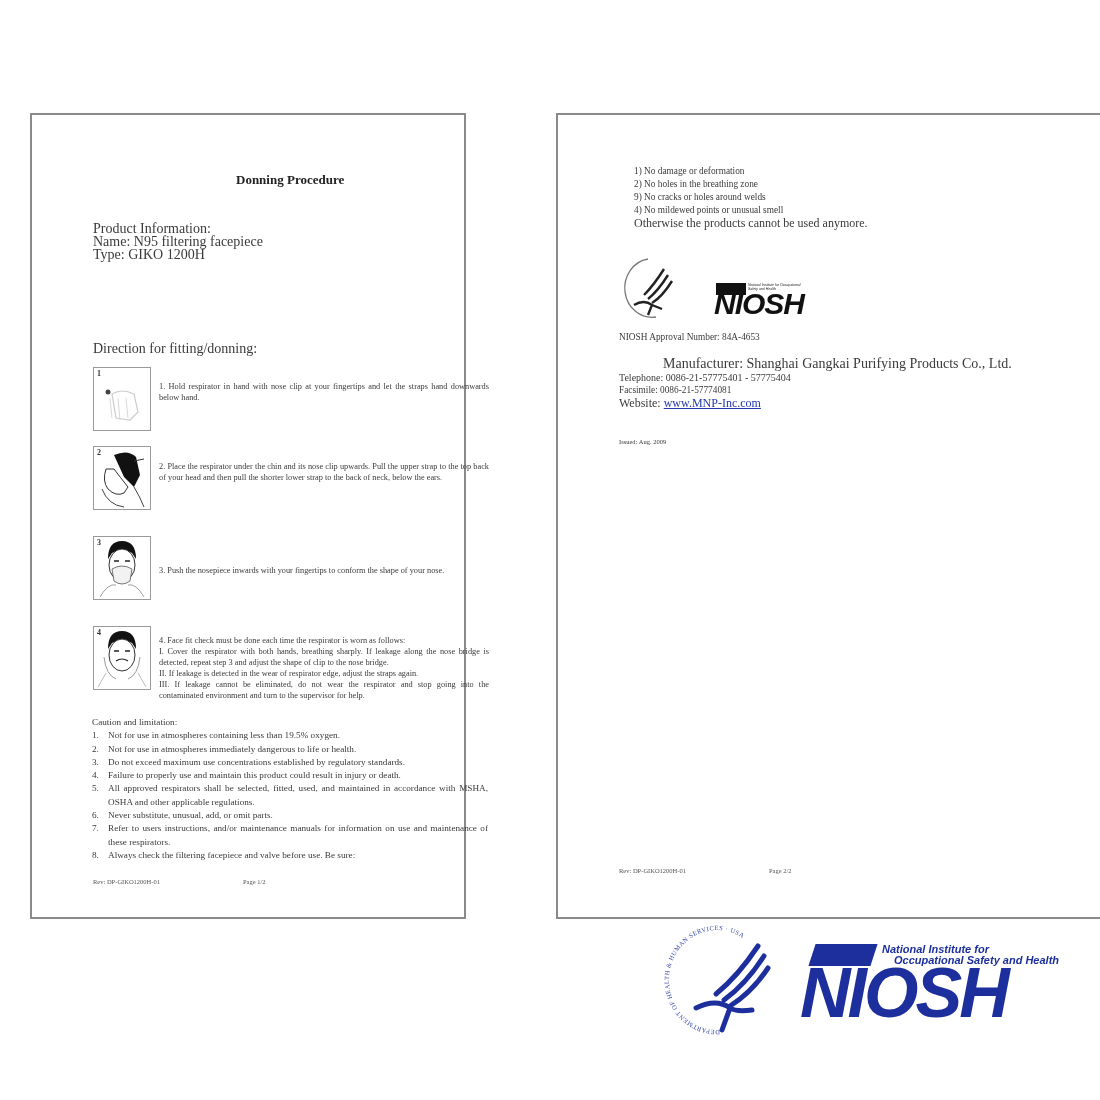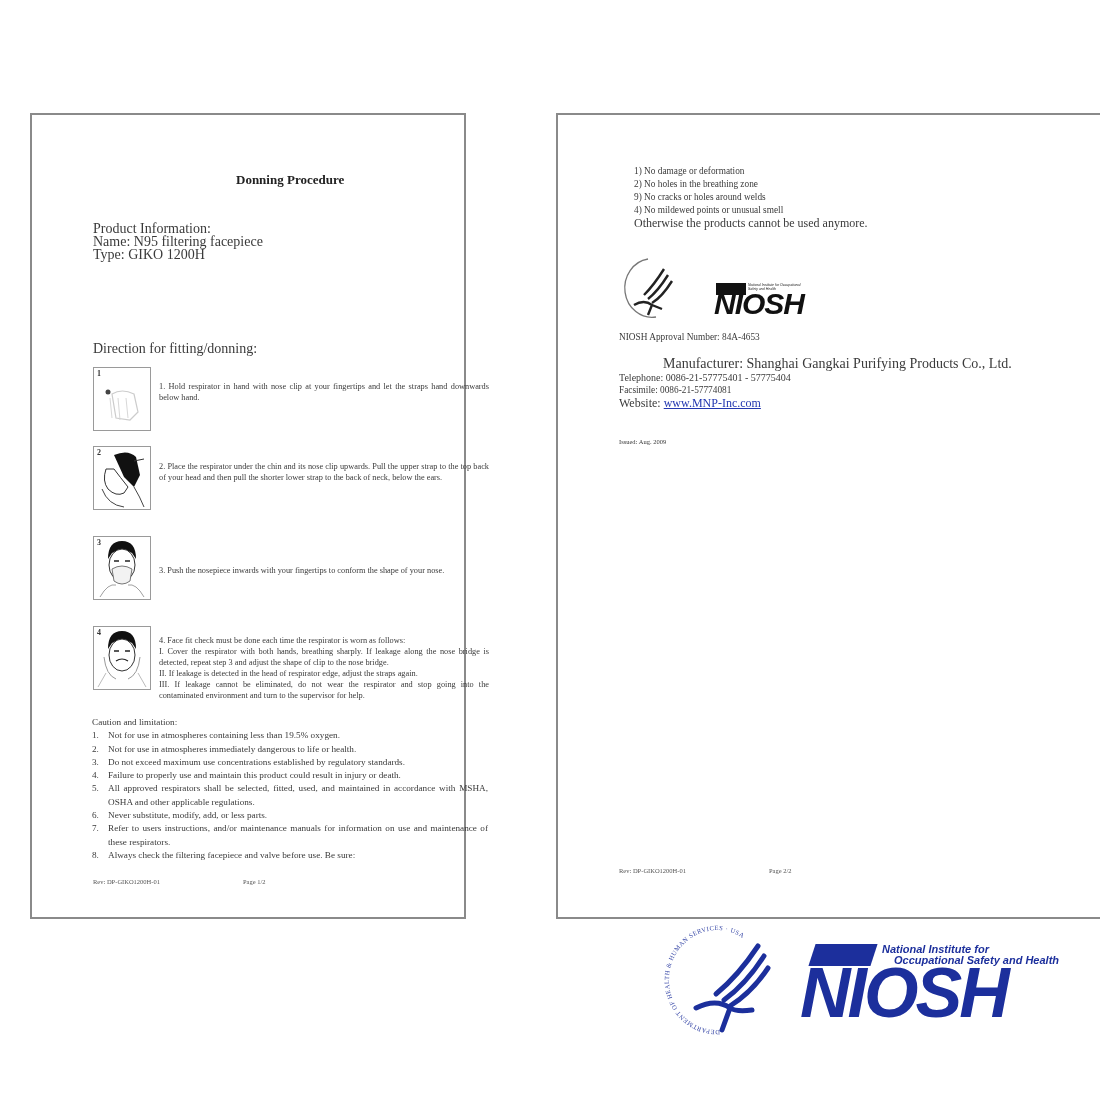--- a/index.html
+++ b/index.html
@@ -74,21 +74,21 @@
       <ellipse cx="28" cy="28" rx="13" ry="16" fill="#fff" stroke="#333" stroke-width="1"></ellipse>
       <path d="M20 24 h5 M31 24 h5" stroke="#222" stroke-width="1.5"></path>
       <path d="M22 34 Q28 30 34 34" fill="none" stroke="#222" stroke-width="1.2"></path>
       <path d="M10 30 Q12 48 22 52 M46 30 Q44 48 34 52" fill="none" stroke="#999" stroke-width="1"></path>
       <path d="M4 60 L12 46 M52 60 L44 46" stroke="#aaa" stroke-width="0.8"></path>
     </svg>
   </div>
   <div class="step" style="top:520px;">
     <div>4. Face fit check must be done each time the respirator is worn as follows:</div>
     <div>I.  Cover the respirator with both hands, breathing sharply. If leakage along the nose bridge is detected, repeat step 3 and adjust the shape of clip to the nose bridge.</div>
-    <div>II. If leakage is detected in the head of respirator edge, adjust the straps again.</div>
+    <div>II. If leakage is detected in the wear of respirator edge, adjust the straps again.</div>
     <div>III. If leakage cannot be eliminated, do not wear the respirator and stop going into the contaminated environment and turn to the supervisor for help.</div>
   </div>
 
   <div class="caution" style="top:601px;">
     <div>Caution and limitation:</div>
     <div class="row">
         <span class="n">1.</span>
         <span class="b">Not for use in atmospheres containing less than 19.5% oxygen.</span>
       </div>
     <div class="row">
@@ -102,21 +102,21 @@
     <div class="row">
         <span class="n">4.</span>
         <span class="b">Failure to properly use and maintain this product could result in injury or death.</span>
       </div>
     <div class="row">
         <span class="n">5.</span>
         <span class="b">All approved respirators shall be selected, fitted, used, and maintained in accordance with MSHA, OSHA and other applicable regulations.</span>
       </div>
     <div class="row">
         <span class="n">6.</span>
-        <span class="b">Never substitute, modify, add, or less parts.</span>
+        <span class="b">Never substitute, unusual, add, or omit parts.</span>
       </div>
     <div class="row">
         <span class="n">7.</span>
         <span class="b">Refer to users instructions, and/or maintenance manuals for information on use and maintenance of these respirators.</span>
       </div>
     <div class="row">
         <span class="n">8.</span>
         <span class="b">Always check the filtering facepiece and valve before use. Be sure:</span>
       </div>
   </div>

